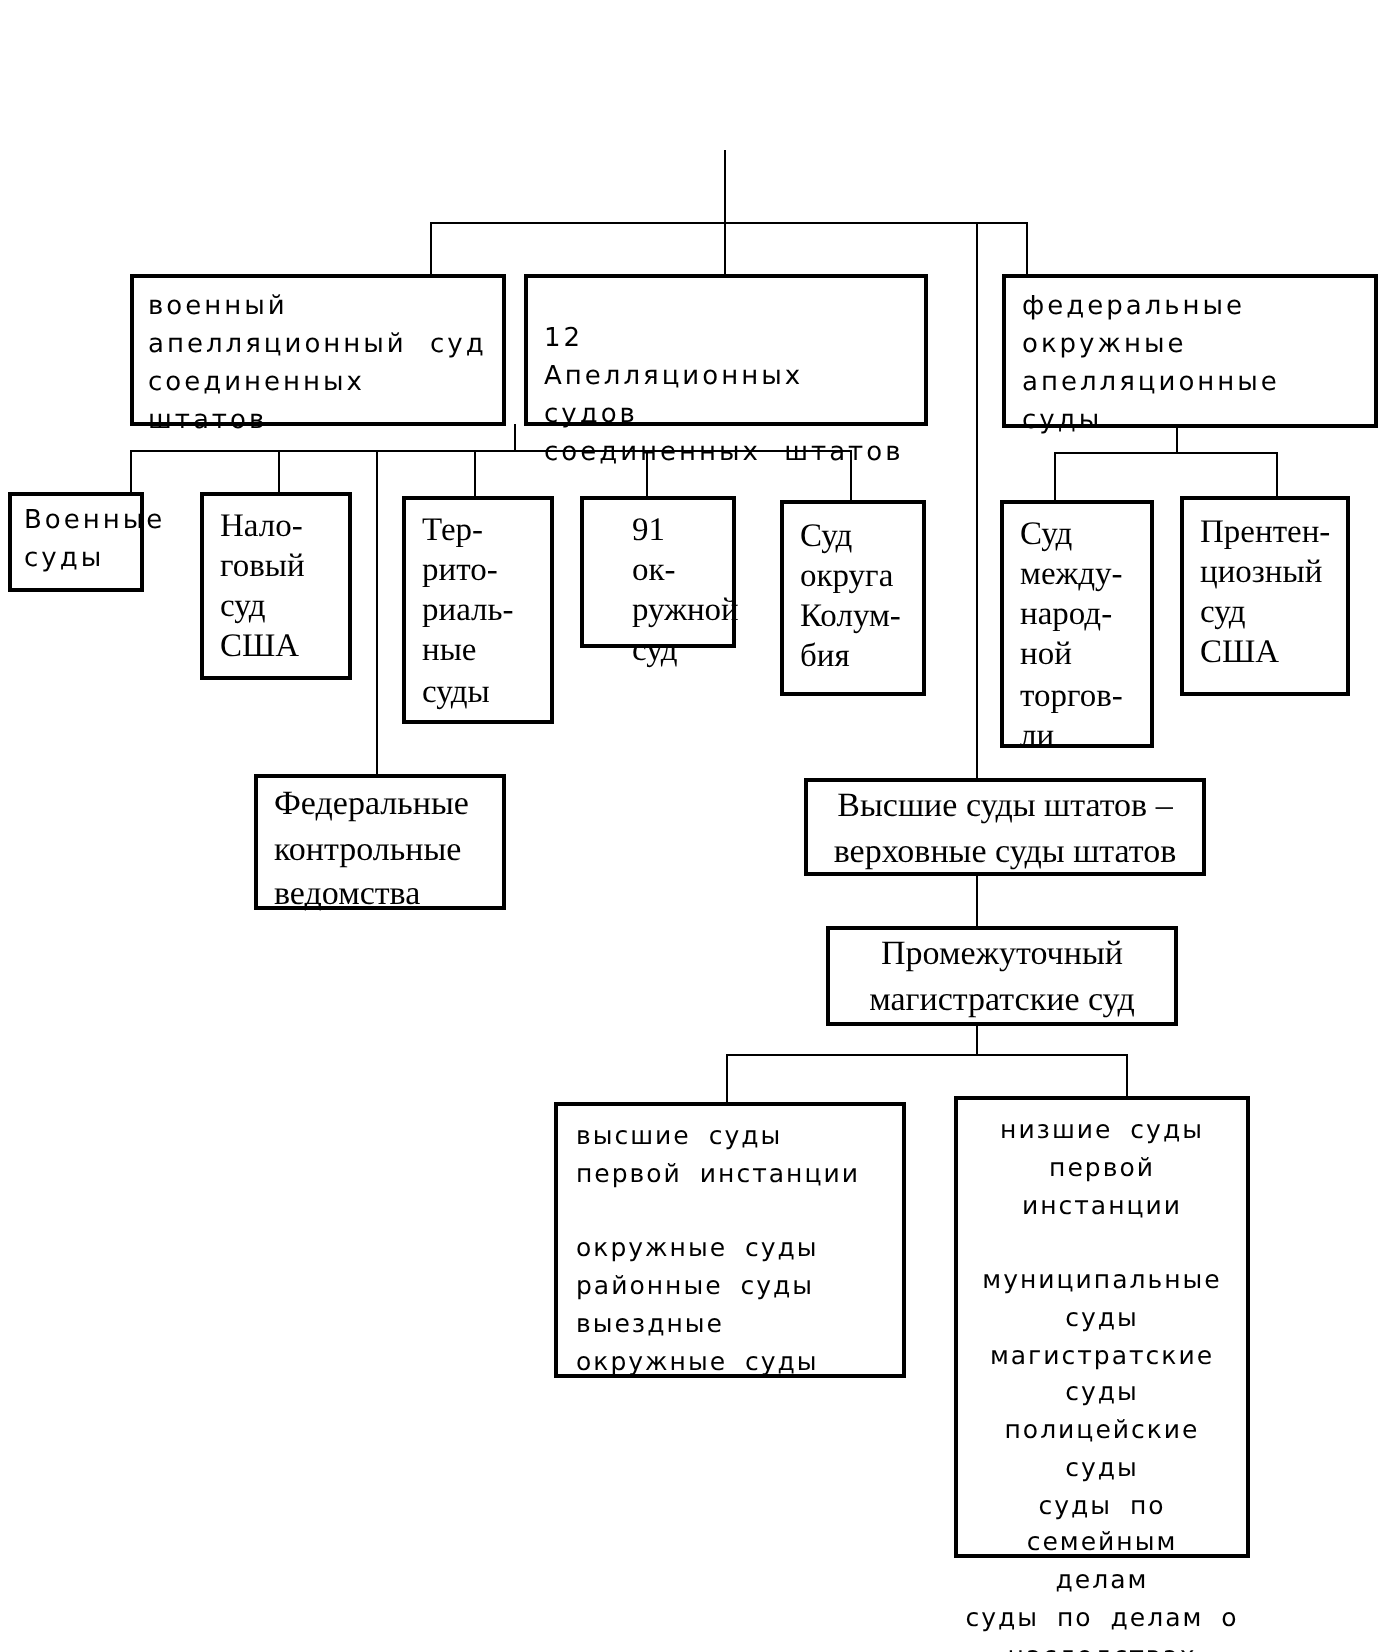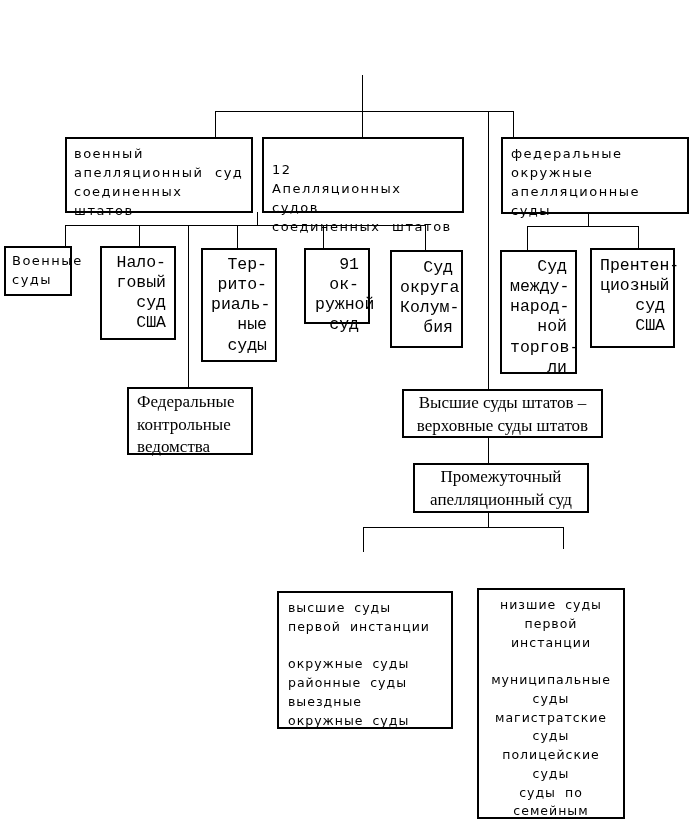--- a/index.html
+++ b/index.html
@@ -13,24 +13,24 @@
   .node{
     position:absolute;box-sizing:border-box;border:2px solid #000;background:#fff;
     white-space:pre-line;color:#000;
   }
   .sans{
     font-family:"DejaVu Sans",sans-serif;font-size:13px;line-height:1.45;
     letter-spacing:1.5px;word-spacing:6px;
   }
   .sans-sm{
     font-family:"DejaVu Sans",sans-serif;font-size:12.5px;line-height:1.5;
-    letter-spacing:1px;word-spacing:4px;margin-top:40px;
+    letter-spacing:1px;word-spacing:4px;
   }
   .serif{
-    font-family:Liberation Mono, monospace;font-size:16.5px;line-height:1.22;text-align:right;
+    font-family:Liberation Serif, serif;font-size:16.5px;line-height:1.22;
   }
   .serif-wide{
     font-family:"Liberation Serif","DejaVu Serif",serif;font-size:17px;line-height:1.33;
   }
   .center{text-align:center;}
 </style>
 </head>
 <body>
 
 <div class="canvas">
@@ -84,21 +84,21 @@
 говый
 суд
 США</div>
 
   <div class="node serif" style="left:201px;top:248px;width:76px;height:114px;padding:5px 8px">Тер-
 рито-
 риаль-
 ные
 суды</div>
 
-  <div class="node serif" style="left:304px;top:248px;width:66px;height:76px;padding:5px 9px">91 ок-
+  <div class="node serif" style="left:290px;top:248px;width:78px;height:76px;padding:5px 24px">91 ок-
 ружной
 суд</div>
 
   <div class="node serif" style="left:390px;top:250px;width:73px;height:98px;padding:6px 8px">Суд
 округа
 Колум-
 бия</div>
 
   <div class="node serif" style="left:500px;top:250px;width:77px;height:124px;padding:5px 8px">Суд
 между-
@@ -113,21 +113,21 @@
 США</div>
 
   <div class="node serif-wide" style="left:127px;top:387px;width:126px;height:68px;padding:2px 8px">Федеральные
 контрольные
 ведомства</div>
 
   <div class="node serif-wide center" style="left:402px;top:389px;width:201px;height:49px;padding-top:1px">Высшие суды штатов –
 верховные суды штатов</div>
 
   <div class="node serif-wide center" style="left:413px;top:463px;width:176px;height:50px;padding-top:1px">Промежуточный
-апелляционный суд</div>
+магистратские суд</div>
 
   <div class="node sans-sm" style="left:277px;top:551px;width:176px;height:138px;padding:6px 9px">высшие суды
 первой инстанции
 
 окружные суды
 районные суды
 выездные
 окружные суды</div>
 
   <div class="node sans-sm center" style="left:477px;top:548px;width:148px;height:231px;padding:6px 3px">низшие суды

